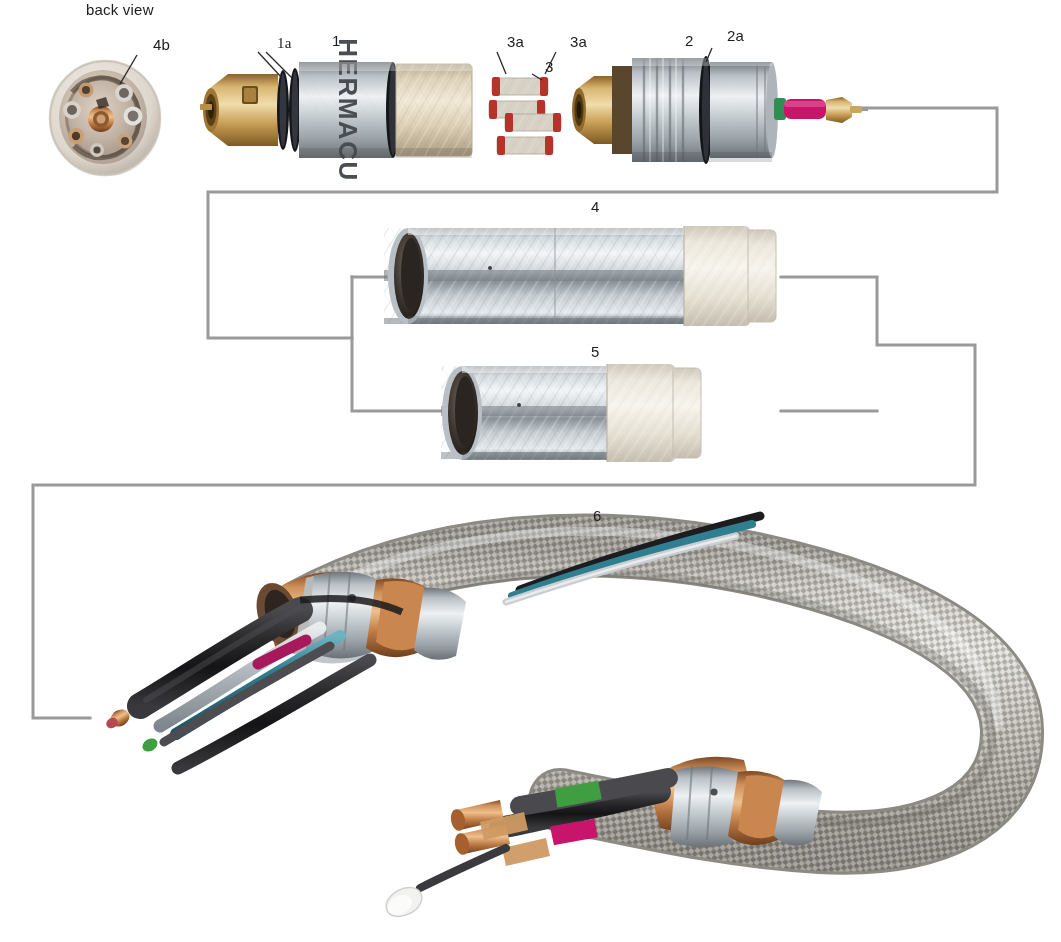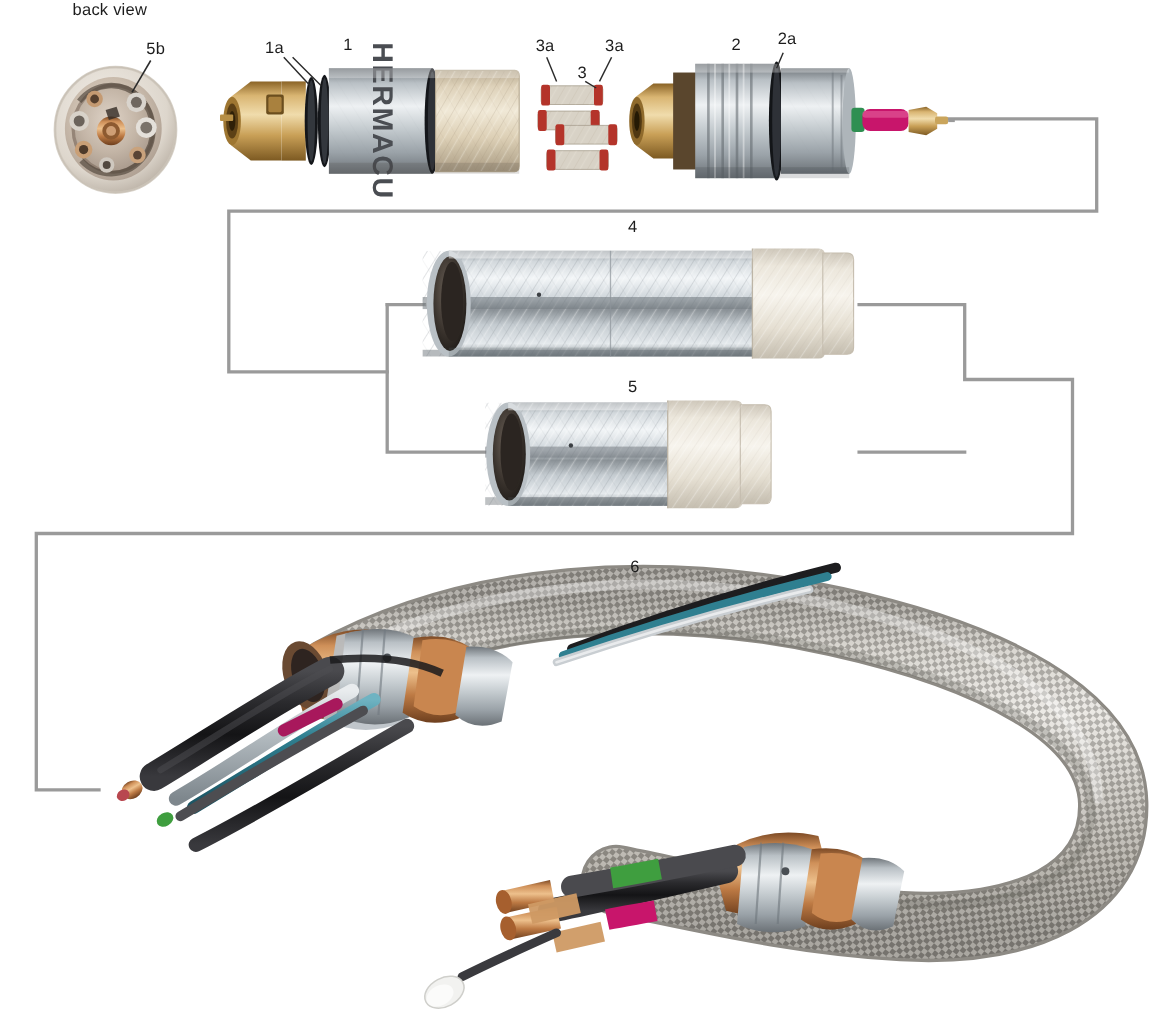--- a/index.html
+++ b/index.html
@@ -5,21 +5,21 @@
 <style>
   html,body{margin:0;padding:0;background:#ffffff;}
   body{
     width:1061px;height:942px;position:relative;overflow:hidden;
     font-family:"Liberation Sans","DejaVu Sans",sans-serif;
     background:#ffffff;
   }
   #stage{position:absolute;left:0;top:0;width:1061px;height:942px;}
   .lbl{
     position:absolute;color:#1c1c1c;font-size:15px;font-weight:500;
-    letter-spacing:.2px;white-space:nowrap;line-height:1;
+    letter-spacing:.2px;white-space:nowrap;line-height:1;margin-left:20px;
   }
   .lbl.bv{font-size:15px;}
   svg.overlay{position:absolute;left:0;top:0;width:1061px;height:942px;pointer-events:none;}
 </style>
 </head>
 <body>
 
 <div id="stage">
 
   <svg class="overlay" viewBox="0 0 1061 942">
@@ -483,22 +483,22 @@
         </g>
 
         <path d="M506 848 C 470 864, 440 878, 420 888" fill="none" stroke="#3a3a3e" stroke-width="8" stroke-linecap="round"></path>
         <ellipse cx="404" cy="902" rx="19" ry="13" transform="rotate(-28 404 902)" fill="#f2f2f0" stroke="#cfcfcb" stroke-width="1.4"></ellipse>
         <ellipse cx="400" cy="905" rx="13" ry="9" transform="rotate(-28 400 905)" fill="#fbfbfa"></ellipse>
       </g>
     </g>
   </svg>
 
   <div class="lbl bv" style="left:66px;top:2px;">back view</div>
-  <div class="lbl" style="left:133px;top:37px;">5b</div>
-  <div class="lbl" style="left:241px;top:36px;">1a</div>
+  <div class="lbl" style="left:133px;top:37px;">4b</div>
+  <div class="lbl" style="left:257px;top:36px;font-family:Liberation Serif, serif;">1a</div>
   <div class="lbl" style="left:312px;top:33px;">1</div>
   <div class="lbl" style="left:487px;top:34px;">3a</div>
   <div class="lbl" style="left:525px;top:59px;">3</div>
   <div class="lbl" style="left:550px;top:34px;">3a</div>
   <div class="lbl" style="left:665px;top:33px;">2</div>
   <div class="lbl" style="left:707px;top:28px;text-align:right;">2a</div>
   <div class="lbl" style="left:571px;top:199px;">4</div>
   <div class="lbl" style="left:571px;top:344px;">5</div>
   <div class="lbl" style="left:573px;top:508px;">6</div>
 

